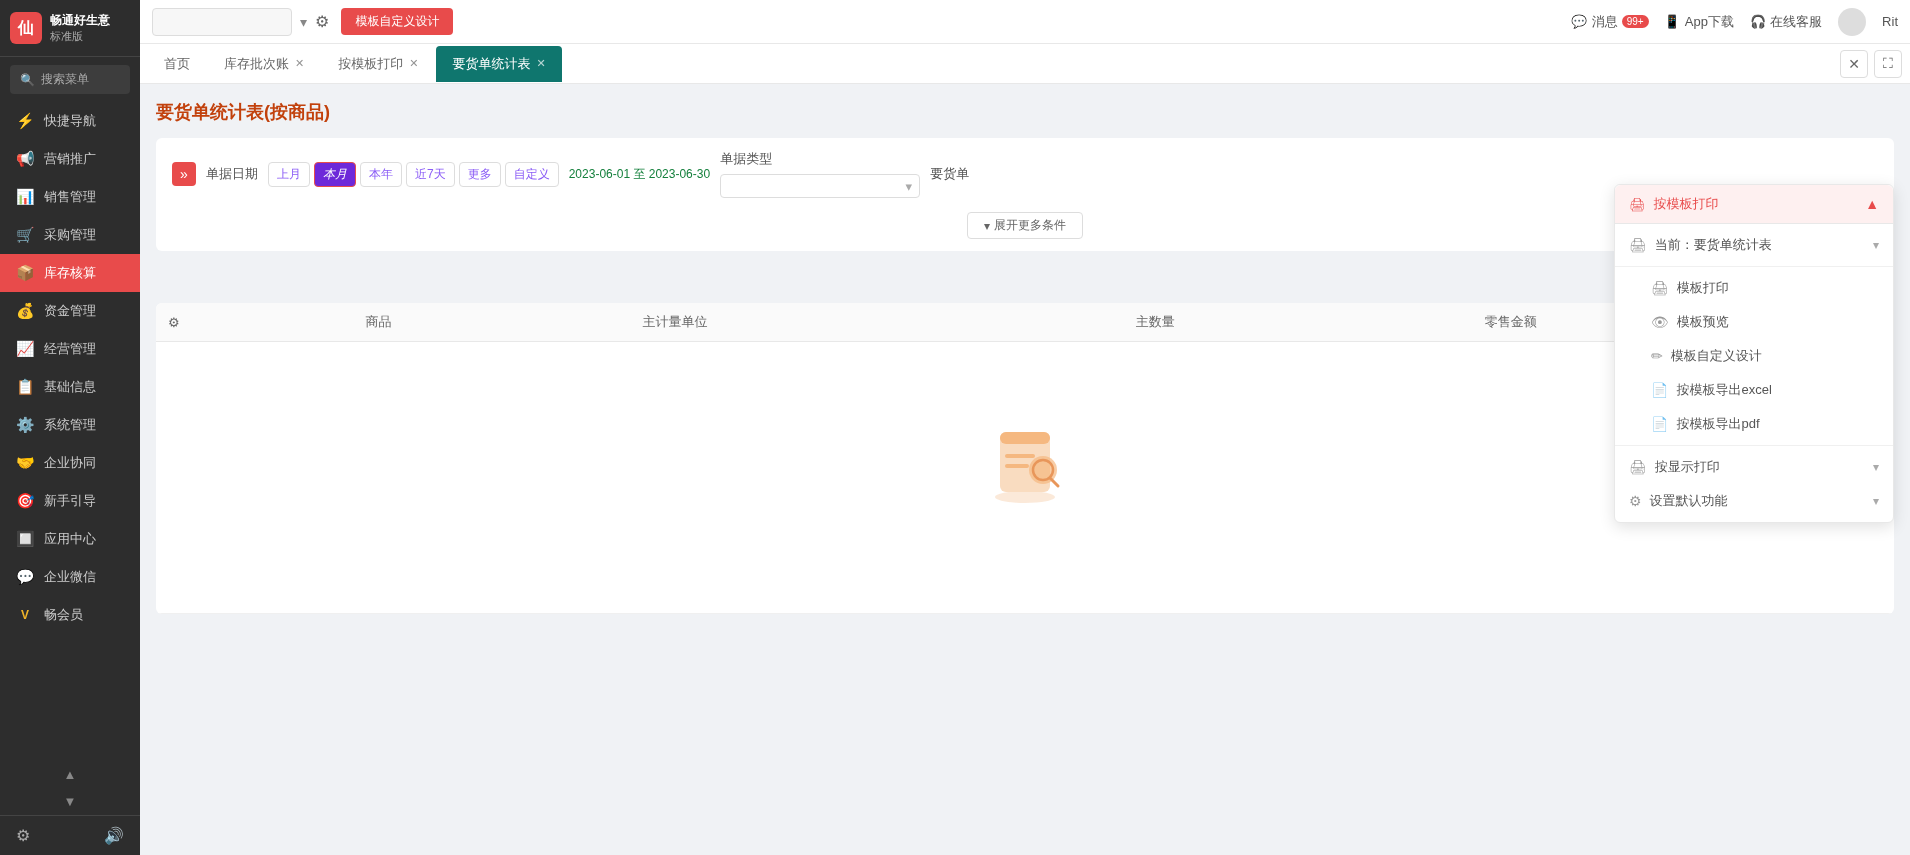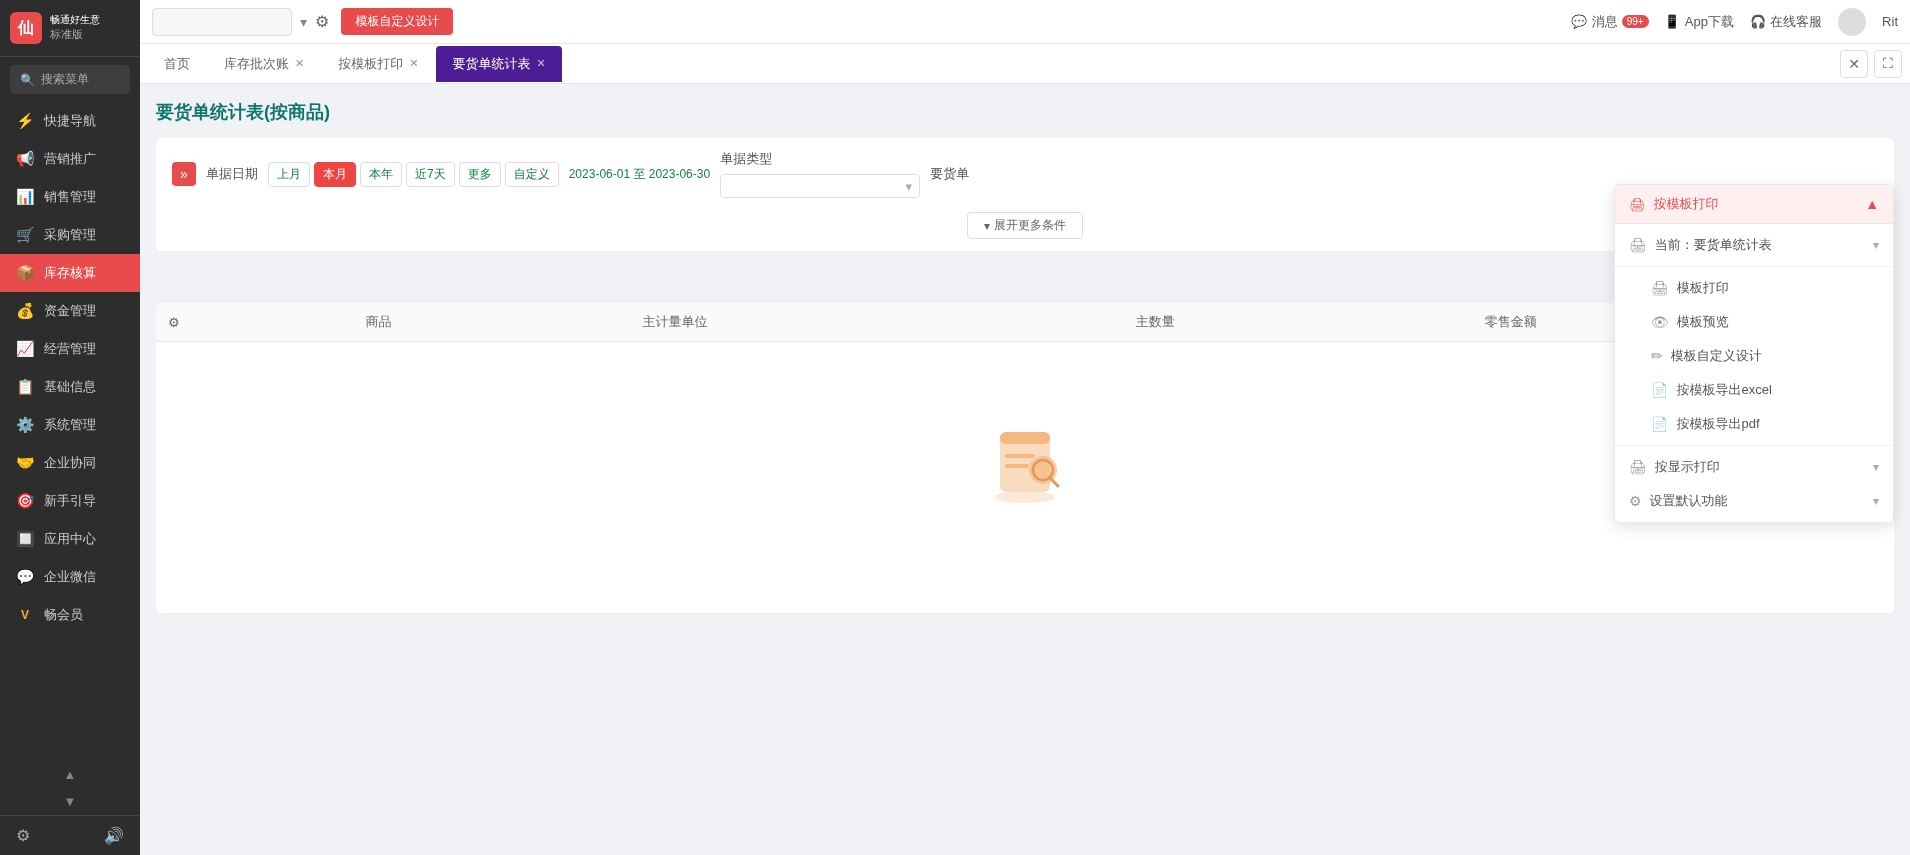--- a/index.html
+++ b/index.html
@@ -32,21 +32,21 @@
       justify-content: center;
       color: white;
       font-size: 16px;
       font-weight: bold;
     }
     .sidebar-logo-text {
       color: white;
       font-size: 12px;
       line-height: 1.4;
     }
-    .sidebar-logo-text .brand { font-size: 10px; font-weight: normal; }
+    .sidebar-logo-text .brand { font-size: 12px; font-weight: bold; }
     .sidebar-logo-text .version { font-size: 11px; color: #aaa; }
     .sidebar-search {
       padding: 8px 10px;
     }
     .sidebar-search-btn {
       width: 100%;
       background: #3d3d3d;
       border: none;
       border-radius: 4px;
       color: #aaa;
@@ -185,21 +185,21 @@
       display: flex;
       align-items: center;
       gap: 6px;
       font-size: 13px;
       cursor: pointer;
       border-radius: 4px 4px 0 0;
       color: #666;
       white-space: nowrap;
     }
     .tab.active {
-      background: #4c1d95;
+      background: #0f766e;
       color: white;
       justify-content: center;
     }
     .tab .close-btn {
       font-size: 11px;
       opacity: 0.7;
       cursor: pointer;
     }
     .tab-home { background: none; }
     .tabs-right {
@@ -225,21 +225,21 @@
     .page-content {
       flex: 1;
       padding: 16px;
       overflow: auto;
       background: #f0f2f5;
       position: relative;
     }
     .page-title {
       font-size: 18px;
       font-weight: 600;
-      color: #0f766e;
+      color: #c2410c;
       margin-bottom: 14px;
     }
 
     
     .filter-panel {
       background: white;
       border-radius: 6px;
       padding: 12px 16px;
       margin-bottom: 12px;
       display: flex;
@@ -262,26 +262,27 @@
     }
     .filter-label { color: #555; font-size: 13px; }
     .date-buttons { display: flex; gap: 4px; align-items: center; }
     .date-btn {
       padding: 3px 8px;
       border: 1px solid #ddd;
       border-radius: 4px;
       background: white;
       font-size: 12px;
       cursor: pointer;
-      color: #15803d;
+      color: #8b5cf6;
     }
     .date-btn.active {
-      background: #ef4444;
+      background: #6d28d9;
       color: white;
       border-color: #e84b4b;
+      font-style: italic;
     }
     .date-range { font-size: 12px; color: #15803d; }
     .filter-type-select {
       display: flex;
       gap: 6px;
       flex-direction: column;
     }
     .filter-select {
       border: 1px solid #ddd;
       border-radius: 4px;

